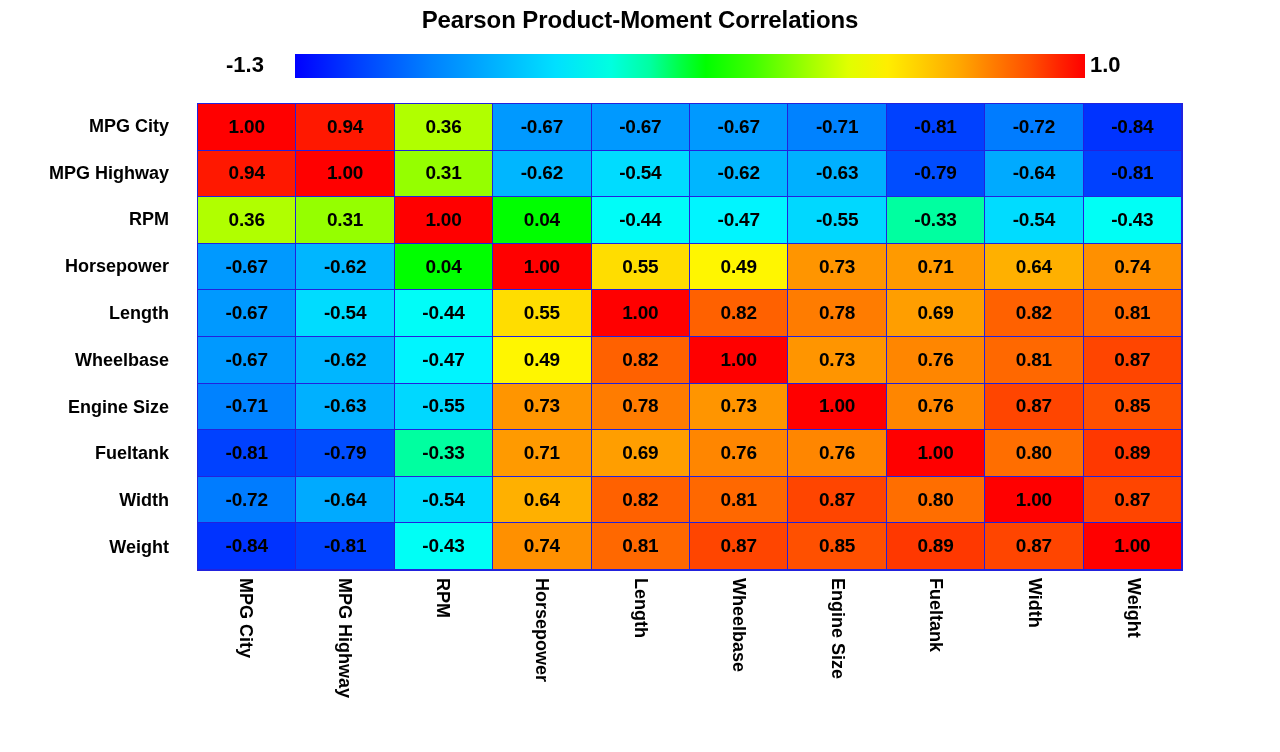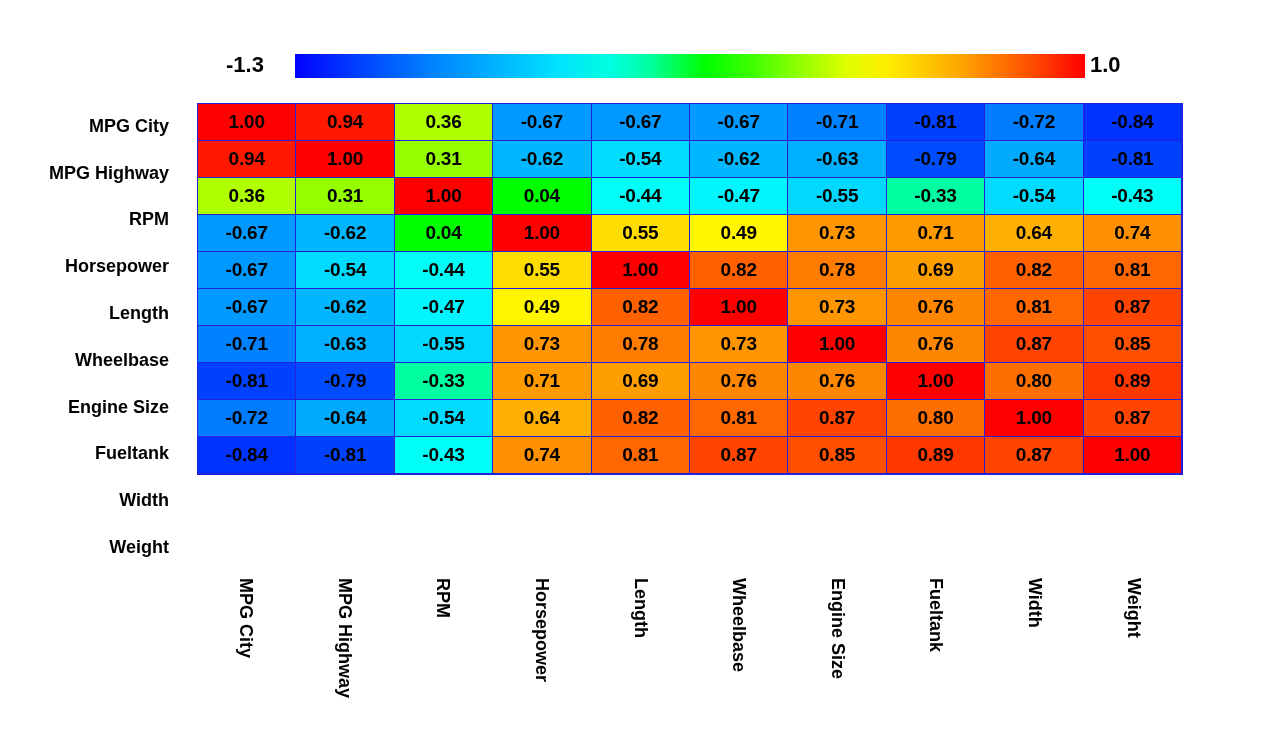--- a/index.html
+++ b/index.html
@@ -91,21 +91,21 @@
     left: 197px;
     top: 103px;
     width: 986px;
     height: 468px;
   }
   #matrix-grid {
     display: grid;
     grid-template-columns: repeat(10, 1fr);
     grid-template-rows: repeat(10, 1fr);
     width: 986px;
-    height: 372px;
+    height: 468px;
     border: 1px solid #2222dd;
     box-sizing: border-box;
   }
   .matrix-cell {
     position: relative;
     box-sizing: border-box;
     border: 1px solid #2222dd;
     margin: -1px 0 0 -1px;
     display: flex;
     align-items: center;
@@ -166,20 +166,21 @@
     color: #000000;
     white-space: nowrap;
     line-height: 18px;
   }
 </style>
 </head>
 <body>
 
 <div id="chart-root">
 
+  <div id="chart-title">Pearson Product-Moment Correlations</div>
 
   <div id="colorbar-row">
     <div id="colorbar-min-label">-1.3</div>
     <div id="colorbar-gradient"></div>
     <div id="colorbar-max-label">1.0</div>
   </div>
 
   <div id="row-labels">
       <div class="row-label">MPG City</div>
       <div class="row-label">MPG Highway</div>

